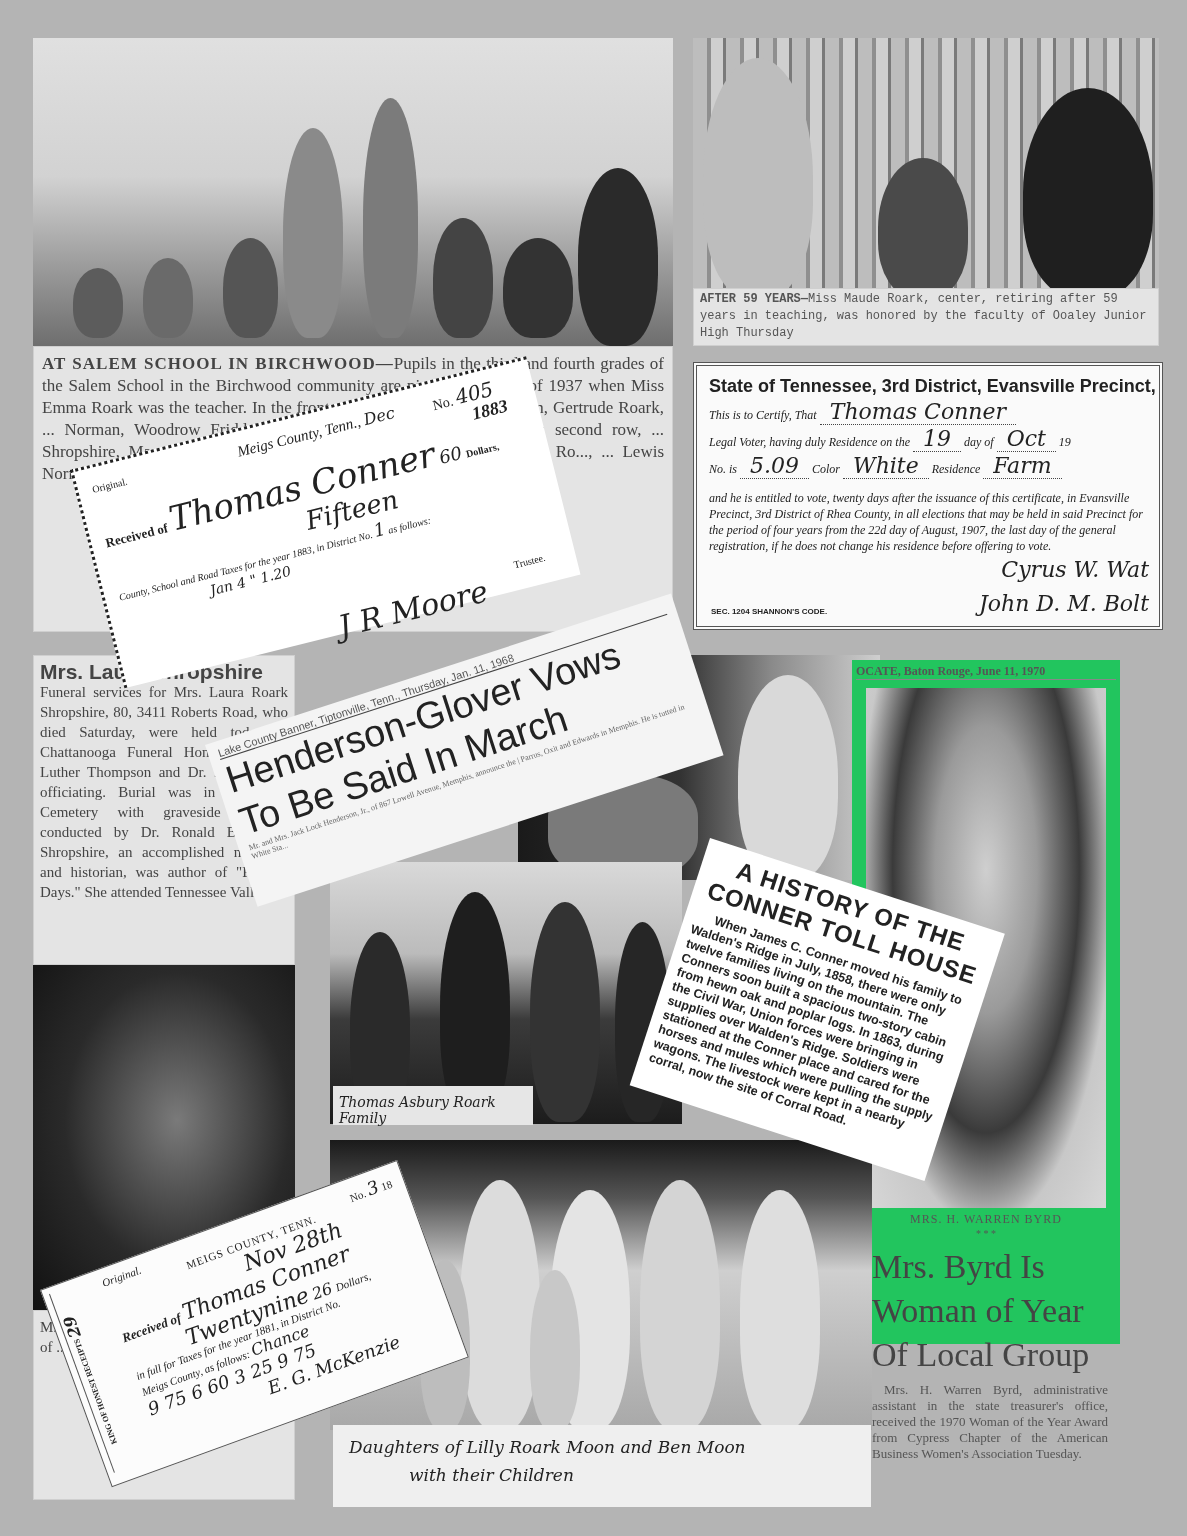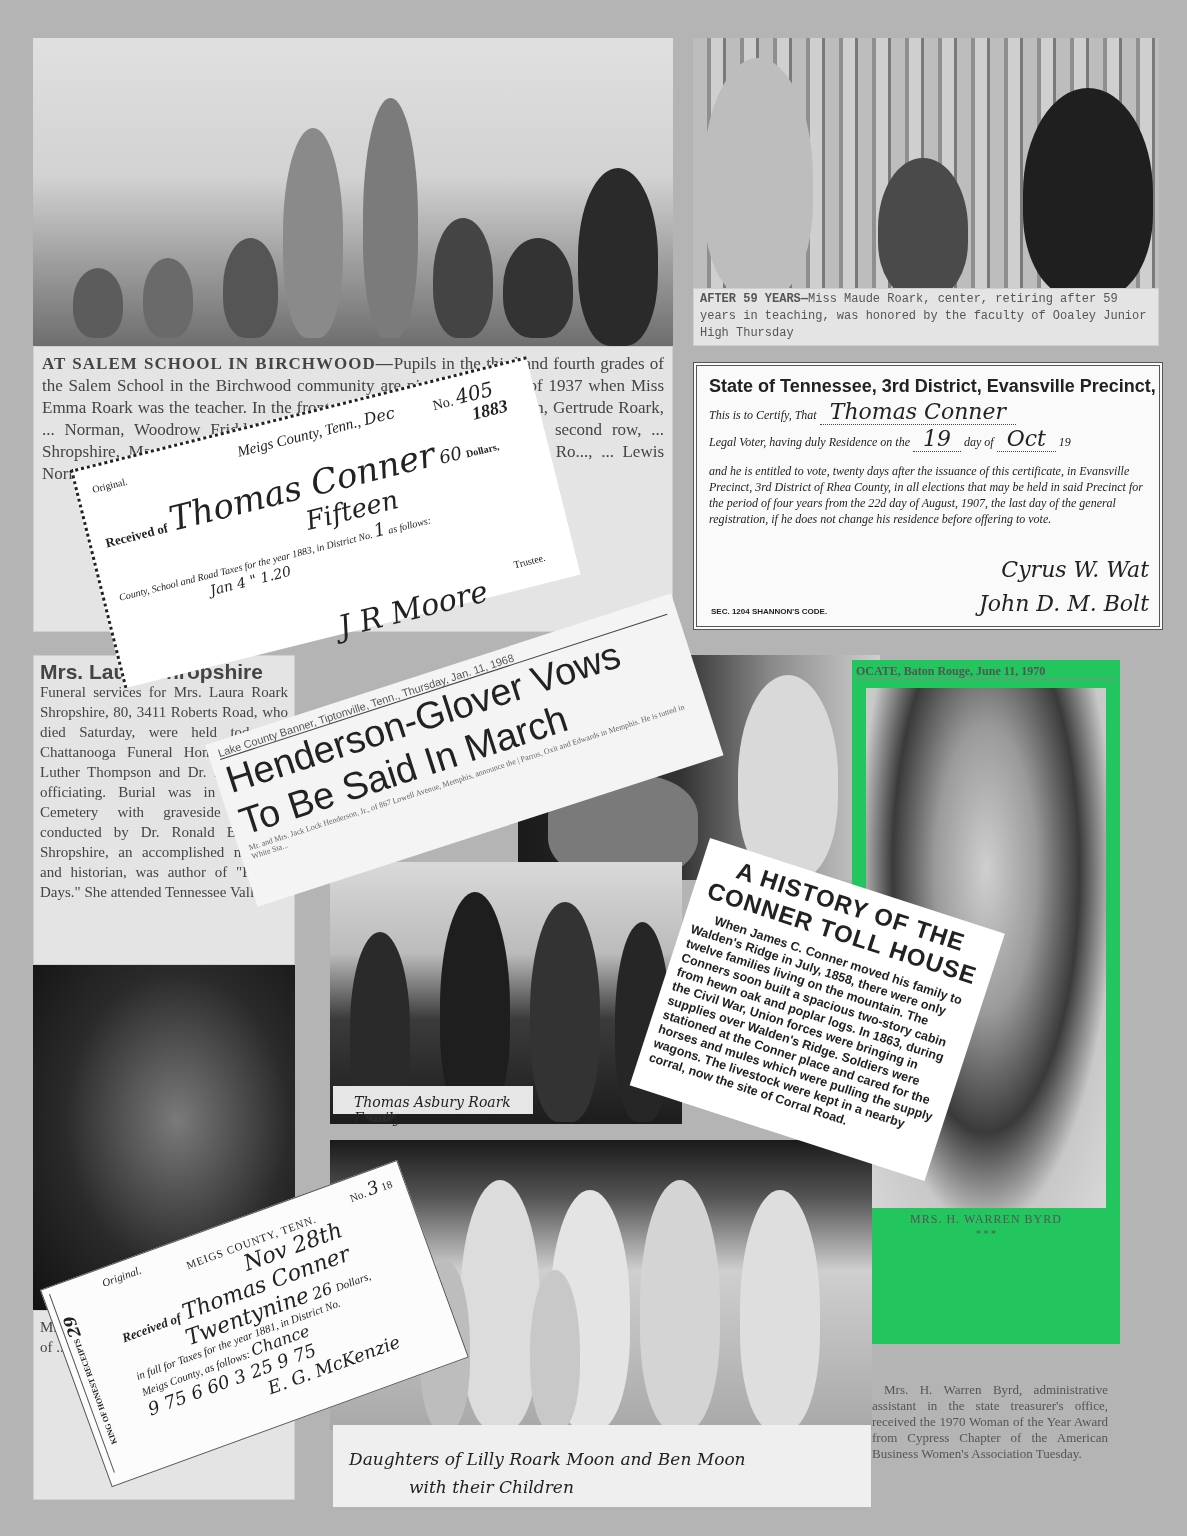--- a/index.html
+++ b/index.html
@@ -43,36 +43,36 @@
     #shropshire-lower{left:33px;top:1310px;width:262px;height:190px;padding:6px;font-size:15px;line-height:20px;}
     
     #hg-clip{left:205px;top:745px;width:490px;height:170px;background:#f4f4f4;transform:rotate(-18deg);transform-origin:0 0;padding:6px 10px;box-sizing:border-box;}
     #hg-clip .dateline{font-size:11px;border-bottom:1px solid #444;font-family:"Liberation Sans",sans-serif;color:#555;}
     #hg-clip .hl{font-family:"Liberation Sans",sans-serif;font-size:38px;line-height:44px;color:#222;}
     #hg-clip .cols{font-size:8px;color:#666;}
     
     #bride-photo{left:518px;top:655px;width:362px;height:225px;background:linear-gradient(90deg,#1a1a1a 0%,#333 45%,#8a8a8a 70%,#cfcfcf 100%);}
     
     #family-photo{left:330px;top:862px;width:352px;height:262px;background:linear-gradient(180deg,#d9d9d9 0%,#bbb 35%,#3b3b3b 60%,#1c1c1c 100%);}
-    #family-caption{left:333px;top:1086px;width:200px;height:28px;background:#e6e6e6;font-size:14px;padding:8px 21px;box-sizing:border-box;}
+    #family-caption{left:333px;top:1086px;width:200px;height:39px;background:#e6e6e6;font-size:14px;padding:8px 6px;box-sizing:border-box;}
     
     #toll-clip{left:710px;top:838px;width:310px;height:260px;background:#fff;transform:rotate(18deg);transform-origin:0 0;padding:8px 10px;box-sizing:border-box;}
     #toll-clip .hl{font-family:"Liberation Sans",sans-serif;font-weight:bold;font-size:24px;text-align:center;line-height:28px;letter-spacing:1px;}
     #toll-clip .body{font-family:"Liberation Sans",sans-serif;font-weight:bold;font-size:12.5px;line-height:15px;margin-top:6px;text-indent:20px;}
     
     #byrd-clip{left:852px;top:660px;width:268px;height:684px;background:#22c55e;padding:4px;box-sizing:border-box;}
     #byrd-clip .dateline{font-size:12px;font-weight:bold;color:#555;border-bottom:1px solid #888;}
     #byrd-photo{position:absolute;left:14px;top:28px;width:240px;height:520px;background:radial-gradient(ellipse at 50% 35%,#cfcfcf 0%,#9a9a9a 30%,#3a3a3a 55%,#c8c8c8 75%,#d8d8d8 100%);}
     #byrd-clip .caption{position:absolute;left:14px;top:552px;width:240px;text-align:center;font-size:12px;letter-spacing:1px;color:#555;}
     #byrd-clip .dots{position:absolute;left:14px;top:568px;width:240px;text-align:center;font-size:10px;color:#555;}
     #byrd-clip .hl{position:absolute;left:20px;top:585px;width:240px;font-size:34px;line-height:44px;color:#444;font-family:"Liberation Serif",serif;}
     #byrd-clip .body{position:absolute;left:20px;top:722px;width:236px;font-size:13px;line-height:16px;color:#555;text-align:justify;text-indent:12px;}
     
     #daughters-photo{left:330px;top:1140px;width:542px;height:290px;background:linear-gradient(180deg,#1a1a1a 0%,#555 20%,#cfcfcf 45%,#a8a8a8 100%);}
-    #daughters-caption{left:333px;top:1425px;width:538px;height:82px;background:#efefef;padding:20px 16px;box-sizing:border-box;font-size:17px;line-height:28px;}
+    #daughters-caption{left:333px;top:1425px;width:538px;height:82px;background:#efefef;padding:8px 16px;box-sizing:border-box;font-size:17px;line-height:28px;}
     
     #receipt-1881{left:40px;top:1290px;width:380px;height:210px;background:#fcfcfc;transform:rotate(-20deg);transform-origin:0 0;border:1px solid #555;padding:8px 10px 8px 60px;box-sizing:border-box;}
     #receipt-1881 .stub{position:absolute;left:6px;top:6px;width:44px;height:190px;border-right:1px solid #555;font-size:8px;writing-mode:vertical-rl;transform:rotate(180deg);text-align:center;font-weight:bold;}
     #receipt-1881 .county{font-size:11px;text-align:center;letter-spacing:1px;}
     #receipt-1881 .hand{font-size:22px;}
     #receipt-1881 .recv{font-size:13px;font-style:italic;font-weight:bold;}
     #receipt-1881 .small{font-size:11px;font-style:italic;}
     #receipt-1881 .amt{font-size:18px;}
   </style>
 </head>
@@ -107,20 +107,28 @@
     <span>This is to Certify, That</span>
     <span class="fill">Thomas Conner</span>
   </div>
   <div class="line">
     <span>Legal Voter, having duly Residence on the</span>
     <span class="fill">19</span>
     <span>day of</span>
     <span class="fill">Oct</span>
     <span>19</span>
   </div>
+  <div class="line">
+    <span>No. is</span>
+    <span class="fill">5.09</span>
+    <span>Color</span>
+    <span class="fill">White</span>
+    <span>Residence</span>
+    <span class="fill">Farm</span>
+  </div>
   <div class="body">and he is entitled to vote, twenty days after the issuance of this certificate, in Evansville Precinct, 3rd District of Rhea County, in all elections that may be held in said Precinct for the period of four years from the 22d day of August, 1907, the last day of the general registration, if he does not change his residence before offering to vote.</div>
   <div class="sec">SEC. 1204 SHANNON'S CODE.</div>
   <div class="sig" style="bottom:44px;">Cyrus W. Wat</div>
   <div class="sig" style="bottom:10px;">John D. M. Bolt</div>
 </div>
 
 <div id="shropshire-clip" class="abs clip newsprint">
   <div class="hd">Mrs. Laura Shropshire</div>
   <div>Funeral services for Mrs. Laura Roark Shropshire, 80, 3411 Roberts Road, who died Saturday, were held today at Chattanooga Funeral Home with Dr. Luther Thompson and Dr. ... Thornton officiating. Burial was in Ball Hill Cemetery with graveside services conducted by Dr. Ronald B... Mrs. Shropshire, an accomplished musician and historian, was author of "Pioneer Days." She attended Tennessee Valley</div>
 </div>
@@ -132,20 +140,21 @@
 <div id="bride-photo" class="abs photo">
   <div class="figure" style="left:220px;top:20px;width:100px;height:205px;background:#d9d9d9;"></div>
   <div class="figure" style="left:30px;top:120px;width:150px;height:105px;background:#7a7a7a;border-radius:40%;"></div>
 </div>
 
 <div id="byrd-clip" class="abs">
   <div class="dateline">OCATE, Baton Rouge, June 11, 1970</div>
   <div id="byrd-photo"></div>
   <div class="caption">MRS. H. WARREN BYRD</div>
   <div class="dots">* * *</div>
+  <div class="hl">Mrs. Byrd Is Woman of Year Of Local Group</div>
   <div class="body">Mrs. H. Warren Byrd, administrative assistant in the state treasurer's office, received the 1970 Woman of the Year Award from Cypress Chapter of the American Business Women's Association Tuesday.</div>
 </div>
 
 <div id="family-photo" class="abs photo">
   <div class="figure" style="left:20px;top:70px;width:60px;height:190px;background:#2a2a2a;"></div>
   <div class="figure" style="left:110px;top:30px;width:70px;height:230px;background:#1e1e1e;"></div>
   <div class="figure" style="left:200px;top:40px;width:70px;height:220px;background:#333;"></div>
   <div class="figure" style="left:285px;top:60px;width:55px;height:200px;background:#262626;"></div>
 </div>
 <div id="family-caption" class="abs hand">Thomas Asbury Roark Family</div>

